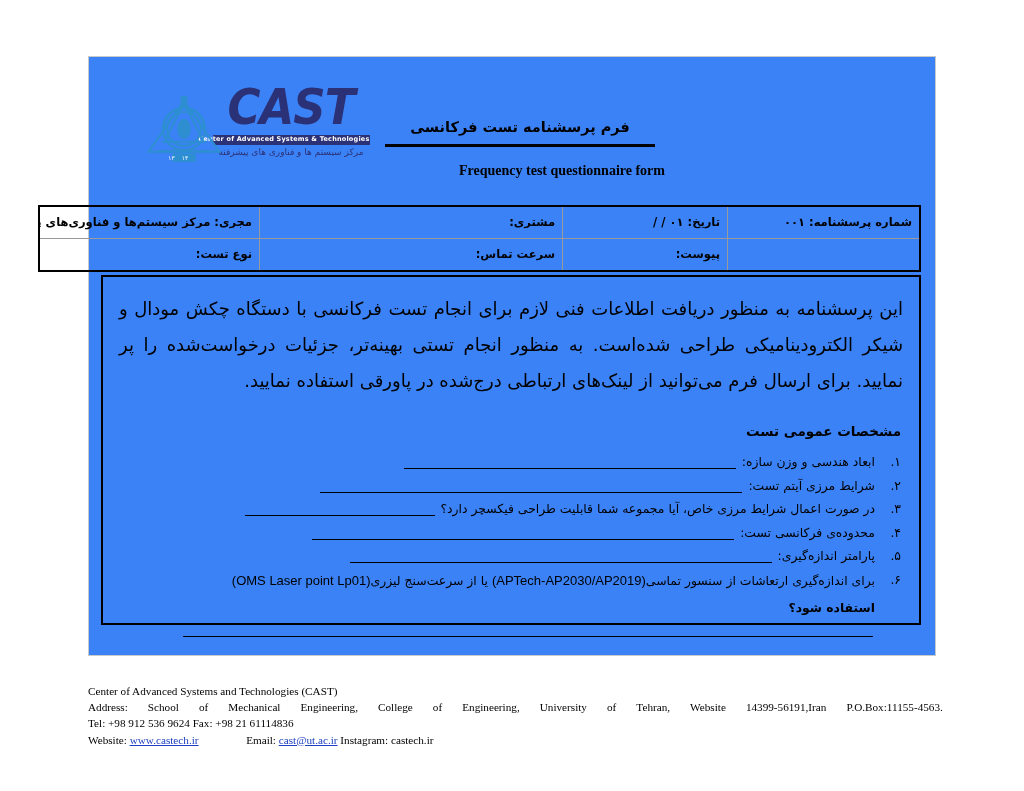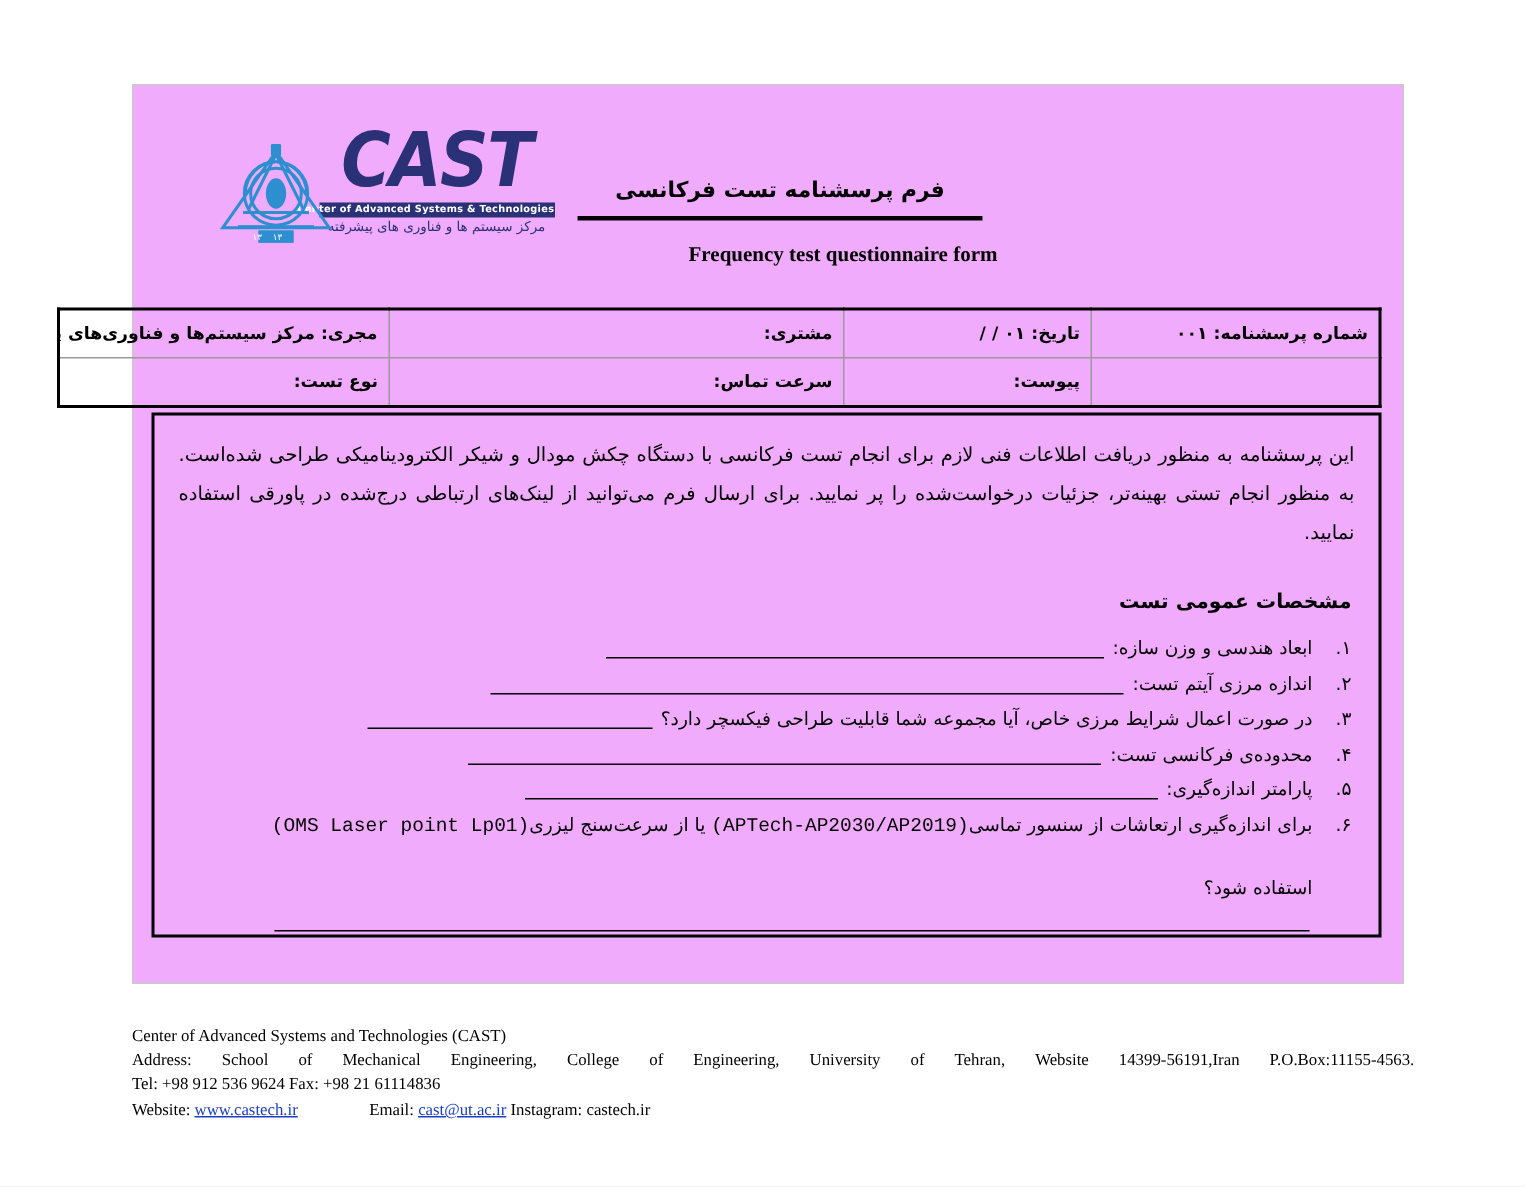--- a/index.html
+++ b/index.html
@@ -18,21 +18,21 @@
   }
 
   
   .page {
     position: absolute;
     left: 88px;
     top: 56px;
     width: 848px;
     height: 600px;
     border: 1px solid #c9c9c9;
-    background: #f0abfc;
+    background: #3b82f6;
     box-sizing: border-box;
   }
 
   
   .header {
     position: relative;
     height: 130px;
   }
 
   .cast-logo {
@@ -152,21 +152,21 @@
     width: 820px;
     height: 350px;
     border: 2.5px solid #000000;
     box-sizing: border-box;
     direction: rtl;
     padding: 12px 14px 10px 14px;
   }
 
   .intro {
     font-family: "DejaVu Sans", sans-serif;
-    font-size: 13px;
+    font-size: 18px;
     line-height: 2.0;
     text-align: justify;
     text-align-last: right;
     margin: 2px 2px 0 2px;
   }
 
   .section-title {
     margin: 24px 4px 12px 0;
     font-family: "DejaVu Sans", sans-serif;
     font-size: 13.5px;
@@ -203,26 +203,27 @@
     height: 12px;
     margin: 0 2px;
   }
   .f-332 { width: 332px; }
   .f-190 { width: 190px; }
   .f-422 { width: 422px; }
   .f-690 { width: 690px; }
   .ltr {
     direction: ltr;
     unicode-bidi: isolate;
-    font-family: Liberation Mono, monospace;
+    font-family: Liberation Sans, sans-serif;
     font-size: 13px;
   }
   .q6-line2 {
     display: block;
-    margin-top: 18px;
+    margin-top: 4px;
+    font-weight: bold;
   }
 
   
   .footer {
     position: absolute;
     left: 88px;
     top: 684px;
     width: 855px;
     direction: ltr;
     font-family: "Liberation Serif", serif;
@@ -315,21 +316,21 @@
     <ol class="questions">
 
       <li>
         <span class="qnum">۱.</span>
         <span>ابعاد هندسی و  وزن سازه:</span>
         <span class="fill f-332"></span>
       </li>
 
       <li>
         <span class="qnum">۲.</span>
-        <span>اندازه مرزی آیتم تست:</span>
+        <span>شرایط مرزی آیتم تست:</span>
         <span class="fill f-422"></span>
       </li>
 
       <li>
         <span class="qnum">۳.</span>
         <span>در صورت اعمال شرایط مرزی خاص، آیا مجموعه شما قابلیت طراحی فیکسچر دارد؟</span>
         <span class="fill f-190"></span>
       </li>
 
       <li>

